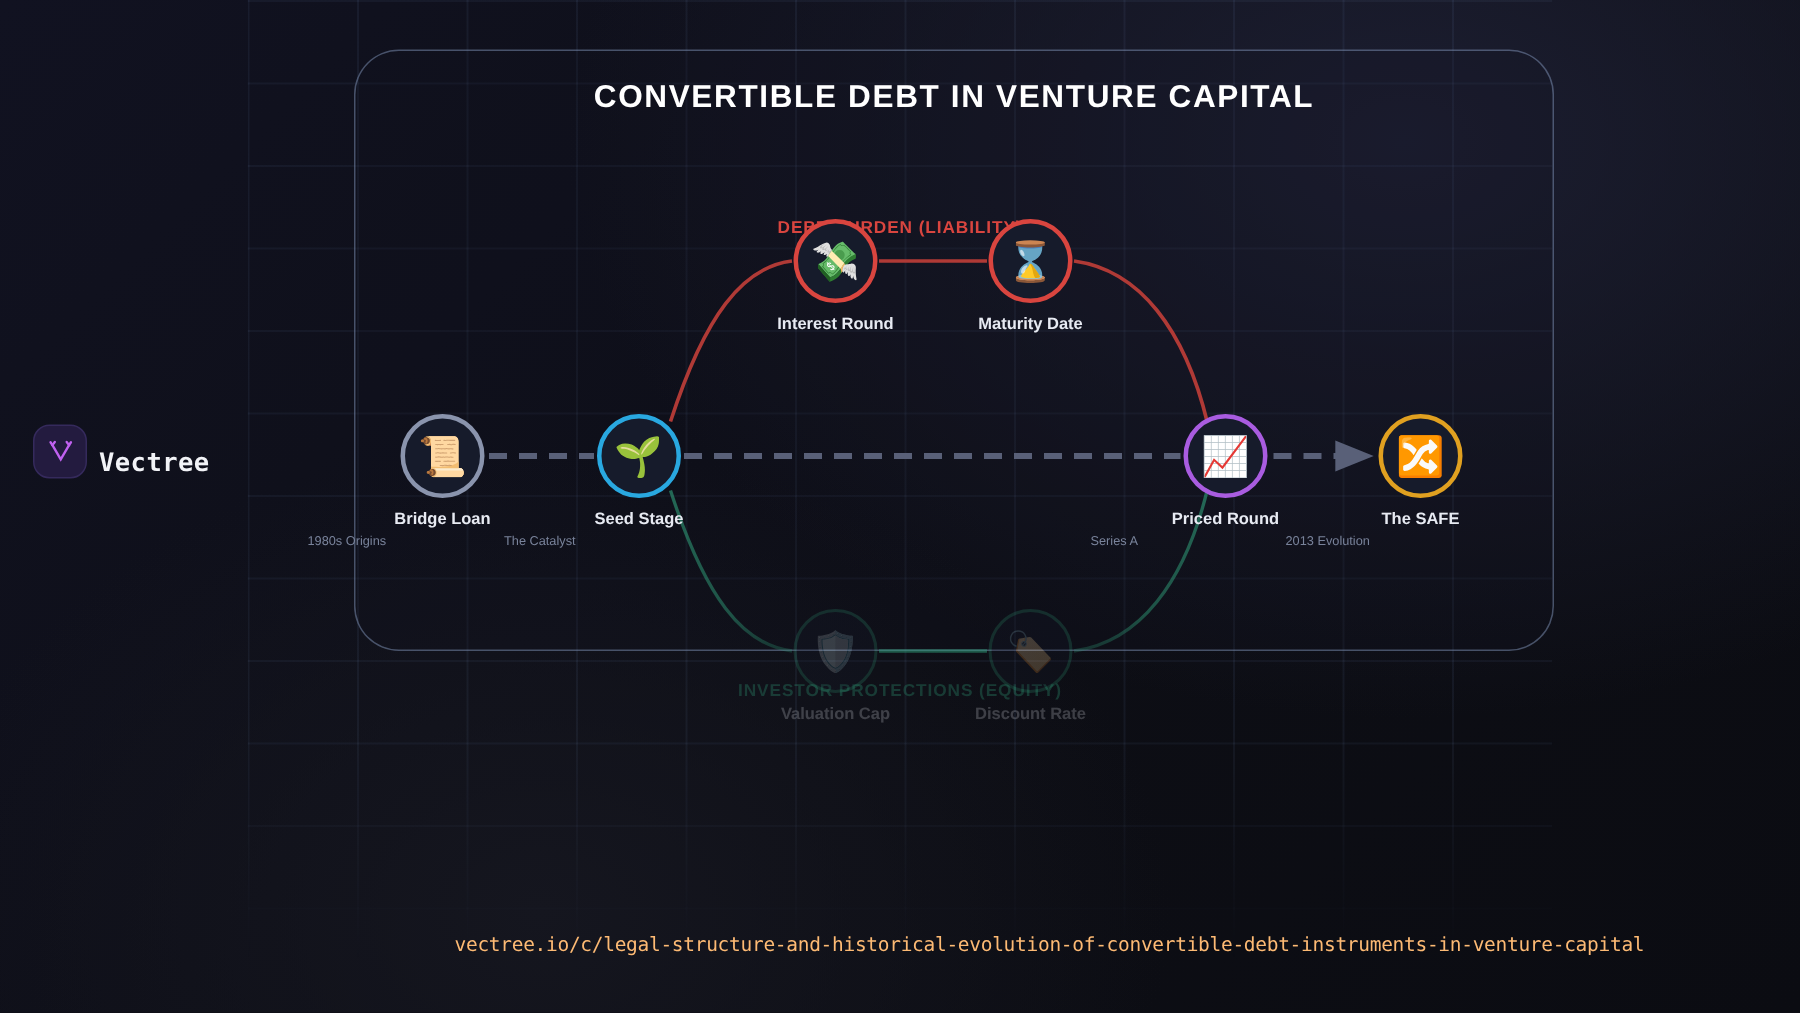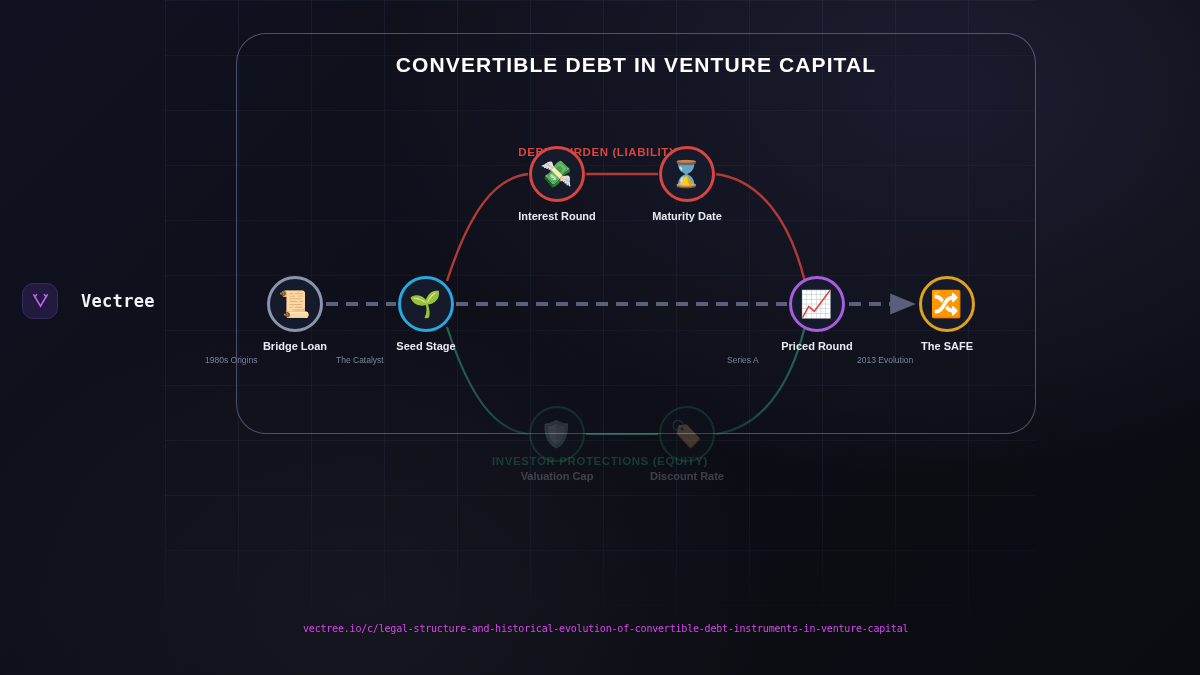--- a/index.html
+++ b/index.html
@@ -64,37 +64,37 @@
   .branch-label{
     position:absolute; transform:translate(-50%,-50%);
     font-size:11.5px; font-weight:bold; letter-spacing:.6px; white-space:nowrap;
   }
   #top-branch-label{ color:#d9453f; }
   #bottom-branch-label{ color:#2f9e79; }
   .dim{ opacity:.22; }
   .dim-more{ opacity:.30; }
   
   #sidebar{ position:absolute; left:22px; top:283px; width:290px; }
-  #brand{ display:flex; align-items:center; gap:23px; }
+  #brand{ display:flex; align-items:flex-end; gap:8px; }
   #brand-logo{
     width:36px; height:36px; border-radius:11px;
     background:#231b3f; border:1px solid #352a5c;
     display:flex; align-items:center; justify-content:center;
   }
   #brand-name{ color:#f2f3f7; font-size:17px; font-weight:bold;
     font-family:"DejaVu Sans Mono", monospace; letter-spacing:.3px; }
   #headline{
     margin-top:16px; color:#ffffff;
     font-family:"DejaVu Sans Mono", monospace;
     font-size:30px; font-weight:bold; line-height:1.06; letter-spacing:-.5px;
   }
   
   #footer-url{
     position:absolute; left:303px; top:623px;
-    color:#d946ef; font-size:10px;
+    color:#fdba74; font-size:13px;
     font-family:"DejaVu Sans Mono", monospace; letter-spacing:-.2px;
   }
 </style>
 </head>
 <body>
 
 <div id="bg-gradient"></div>
 <div id="bg-grid"></div>
 
 <div id="panel">

